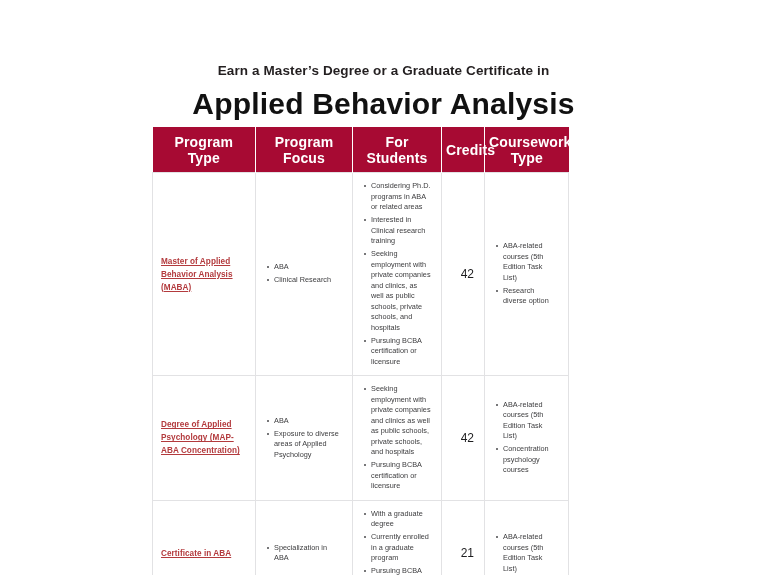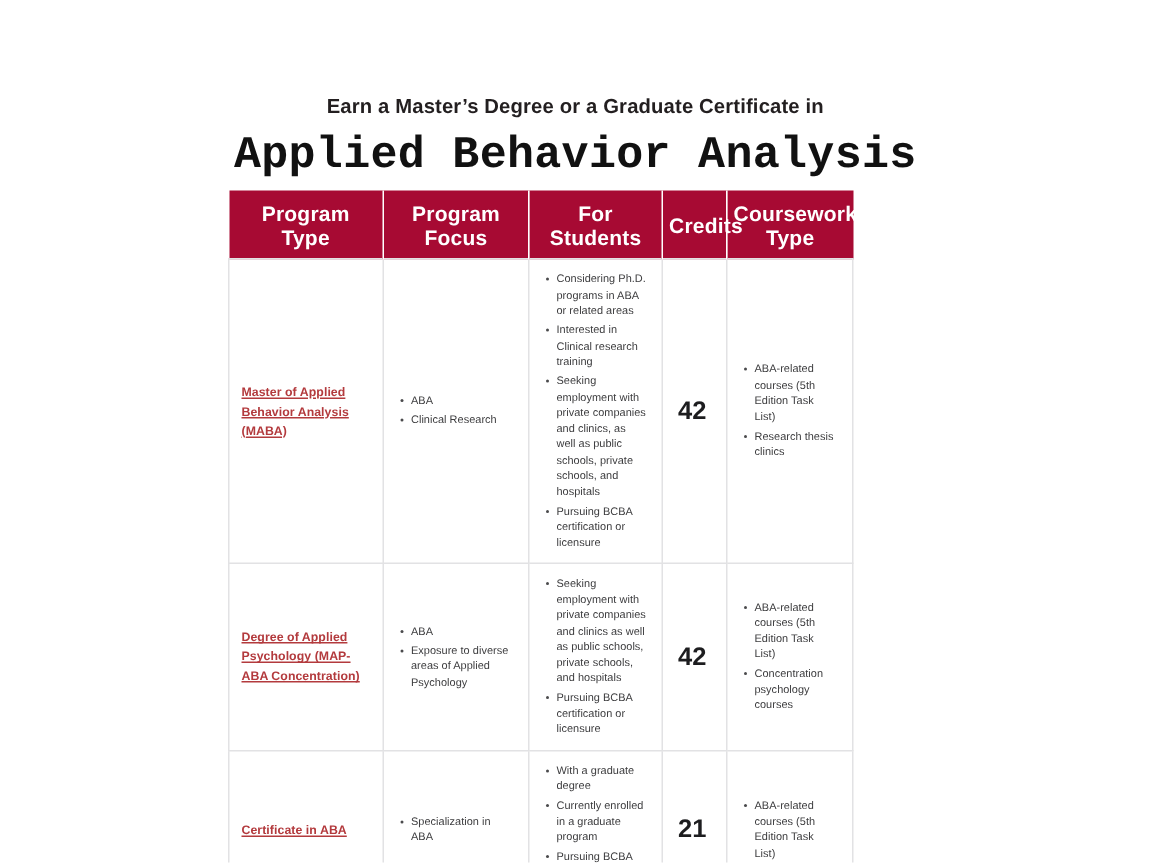--- a/index.html
+++ b/index.html
@@ -31,21 +31,21 @@
   .eyebrow {
     font-family: "Liberation Sans", sans-serif;
     font-size: 13.5px;
     font-weight: 700;
     color: #231f20;
     letter-spacing: 0.1px;
     line-height: 18px;
     margin: 0;
   }
   .title {
-    font-family: Liberation Mono, monospace;
+    font-family: Liberation Sans, sans-serif;
     font-size: 30px;
     font-weight: 700;
     color: #111111;
     letter-spacing: 0.2px;
     line-height: 36px;
     margin: 6px 0 0 0;
   }
 
   
   .table-wrap {
@@ -97,23 +97,23 @@
     color: #b33a3d;
     font-size: 8.2px;
     font-weight: 700;
     line-height: 13px;
     letter-spacing: 0.05px;
     padding-left: 8px;
     padding-right: 6px;
     text-decoration: underline;
   }
   td.credits {
-    text-align: left;
-    font-size: 17px;
-    font-weight: 700;
+    text-align: right;
+    font-size: 12px;
+    font-weight: 400;
     color: #1d1d1f;
     font-family: "Liberation Sans", sans-serif;
   }
 
   ul.cell-list {
     list-style: none;
     margin: 0;
     padding: 0;
   }
   ul.cell-list li {
@@ -180,21 +180,21 @@
               <li>Considering Ph.D. programs in ABA or related areas</li>
               <li>Interested in Clinical research training</li>
               <li>Seeking employment with private companies and clinics, as well as public schools, private schools, and hospitals</li>
               <li>Pursuing BCBA certification or licensure</li>
             </ul>
           </td>
           <td class="credits">42</td>
           <td>
             <ul class="cell-list">
               <li>ABA-related courses (5th Edition Task List)</li>
-              <li>Research thesis clinics</li>
+              <li>Research diverse option</li>
             </ul>
           </td>
         </tr>
 
         <tr class="row2">
           <td class="program-name">Degree of Applied Psychology (MAP-ABA Concentration)</td>
           <td>
             <ul class="cell-list">
               <li>ABA</li>
               <li>Exposure to diverse areas of Applied Psychology</li>

